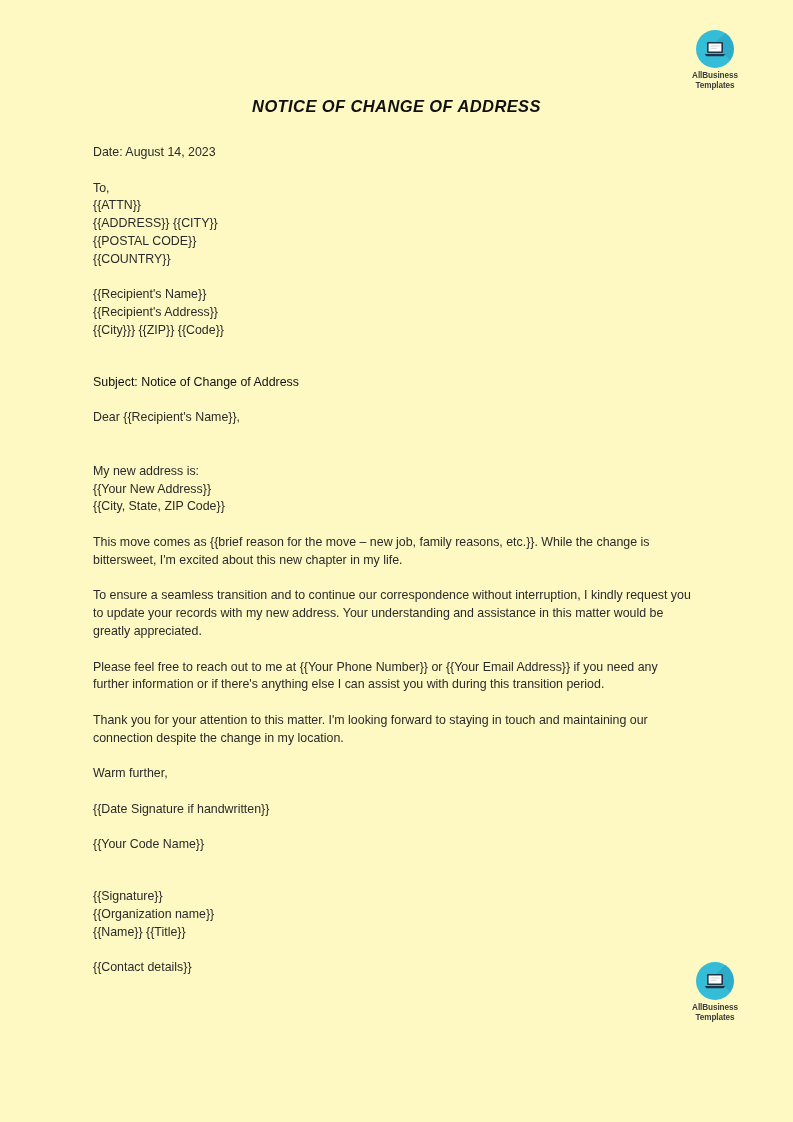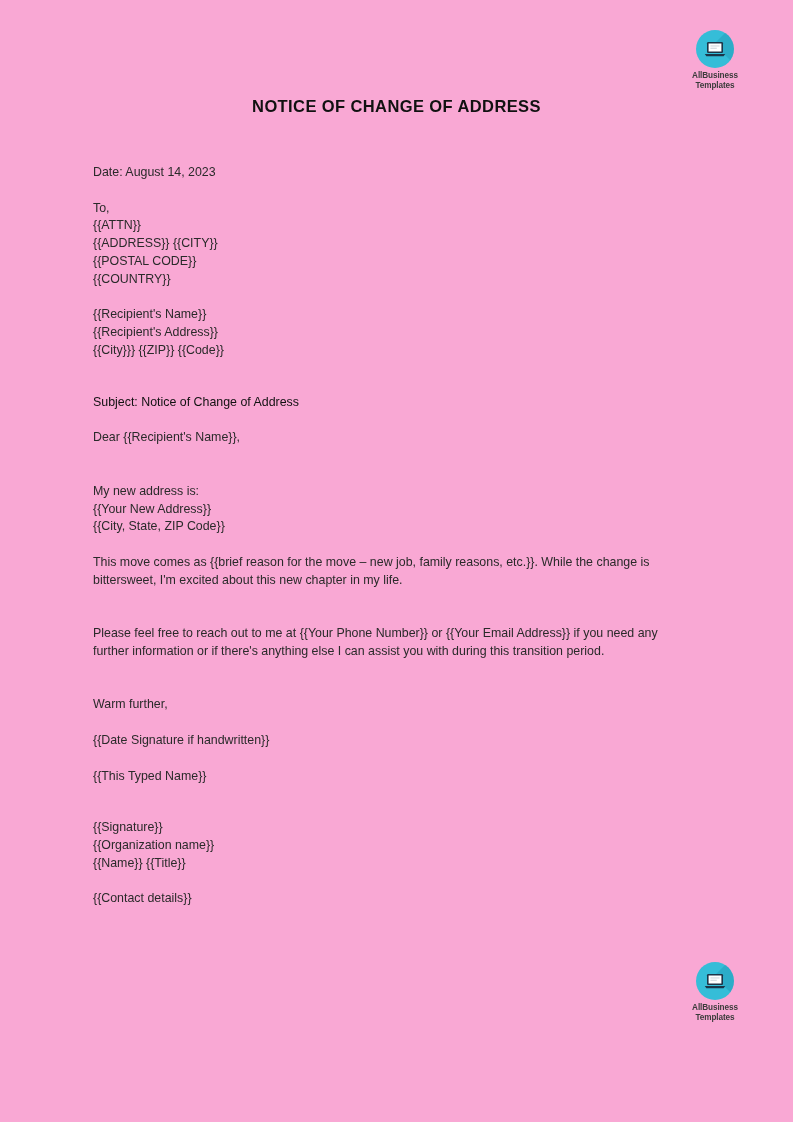--- a/index.html
+++ b/index.html
@@ -12,21 +12,21 @@
     height: 1122px;
     position: relative;
     font-family: "Liberation Sans", sans-serif;
     color: #2a2a2a;
     overflow: hidden;
   }
 
   .page {
     position: absolute;
     inset: 0;
-    background: #f9a8d4;
+    background: #fef9c3;
   }
 
   
   .logo {
     position: absolute;
     width: 66px;
     text-align: center;
     user-select: none;
   }
   .logo-top  { left: 682px; top: 30px; }
@@ -72,26 +72,27 @@
   .doc-title {
     position: absolute;
     left: 0;
     right: 0;
     top: 97px;
     text-align: center;
     font-size: 16.5px;
     font-weight: bold;
     letter-spacing: 0.4px;
     color: #111111;
+    font-style: italic;
   }
 
   .content {
     position: absolute;
     left: 93px;
-    top: 164px;
+    top: 144px;
     width: 601px;
     font-size: 12.4px;
     line-height: 17.8px;
   }
 
   .blk { margin: 0; }
   .gap-sm { height: 17.8px; }
   .gap-lg { height: 34px; }
 
   .subject { font-weight: normal; color: #111111; }
@@ -148,34 +149,36 @@
     <div class="gap-sm"></div>
 
     <p class="blk nowrap-block">My new address is:
 {{Your New Address}}
 {{City, State, ZIP Code}}</p>
     <div class="gap-sm"></div>
 
     <p class="blk">This move comes as {{brief reason for the move – new job, family reasons, etc.}}. While the change is bittersweet, I'm excited about this new chapter in my life.</p>
     <div class="gap-sm"></div>
 
+    <p class="blk">To ensure a seamless transition and to continue our correspondence without interruption, I kindly request you to update your records with my new address.  Your understanding and assistance in this matter would be greatly appreciated.</p>
     <div class="gap-sm"></div>
 
     <p class="blk">Please feel free to reach out to me at {{Your Phone Number}} or {{Your Email Address}} if you need any further information or if there's anything else I can assist you with during this transition period.</p>
     <div class="gap-sm"></div>
 
+    <p class="blk">Thank you for your attention to this matter. I'm looking forward to staying in touch and maintaining our connection despite the change in my location.</p>
     <div class="gap-sm"></div>
 
     <p class="blk">Warm further,</p>
     <div class="gap-sm"></div>
 
     <p class="blk">{{Date Signature if handwritten}}</p>
     <div class="gap-sm"></div>
 
-    <p class="blk">{{This Typed Name}}</p>
+    <p class="blk">{{Your Code Name}}</p>
     <div class="gap-lg"></div>
 
     <p class="blk nowrap-block">{{Signature}}
 {{Organization name}}
 {{Name}} {{Title}}</p>
     <div class="gap-sm"></div>
 
     <p class="blk">{{Contact details}}</p>
   </div>
 

